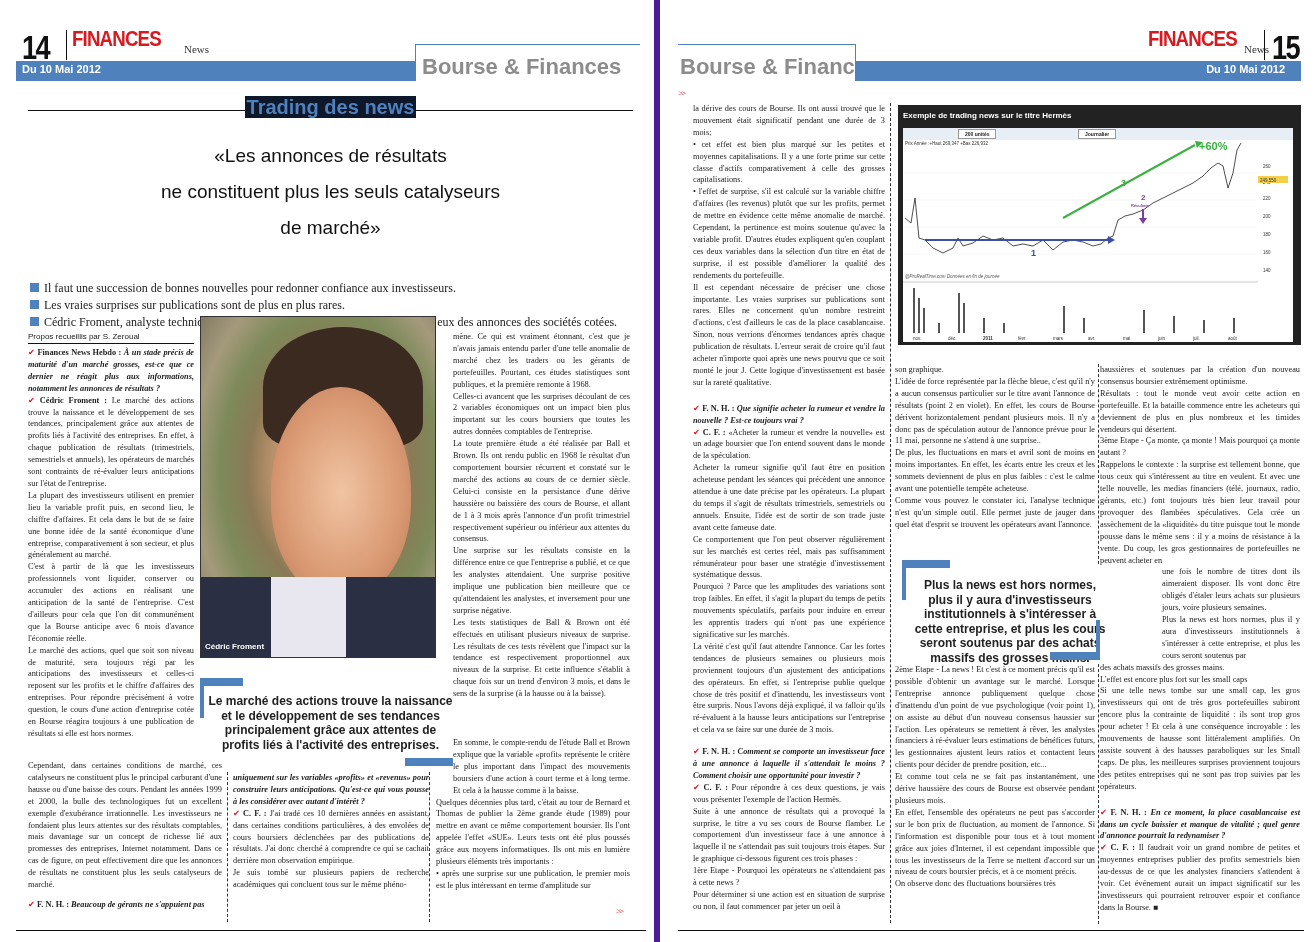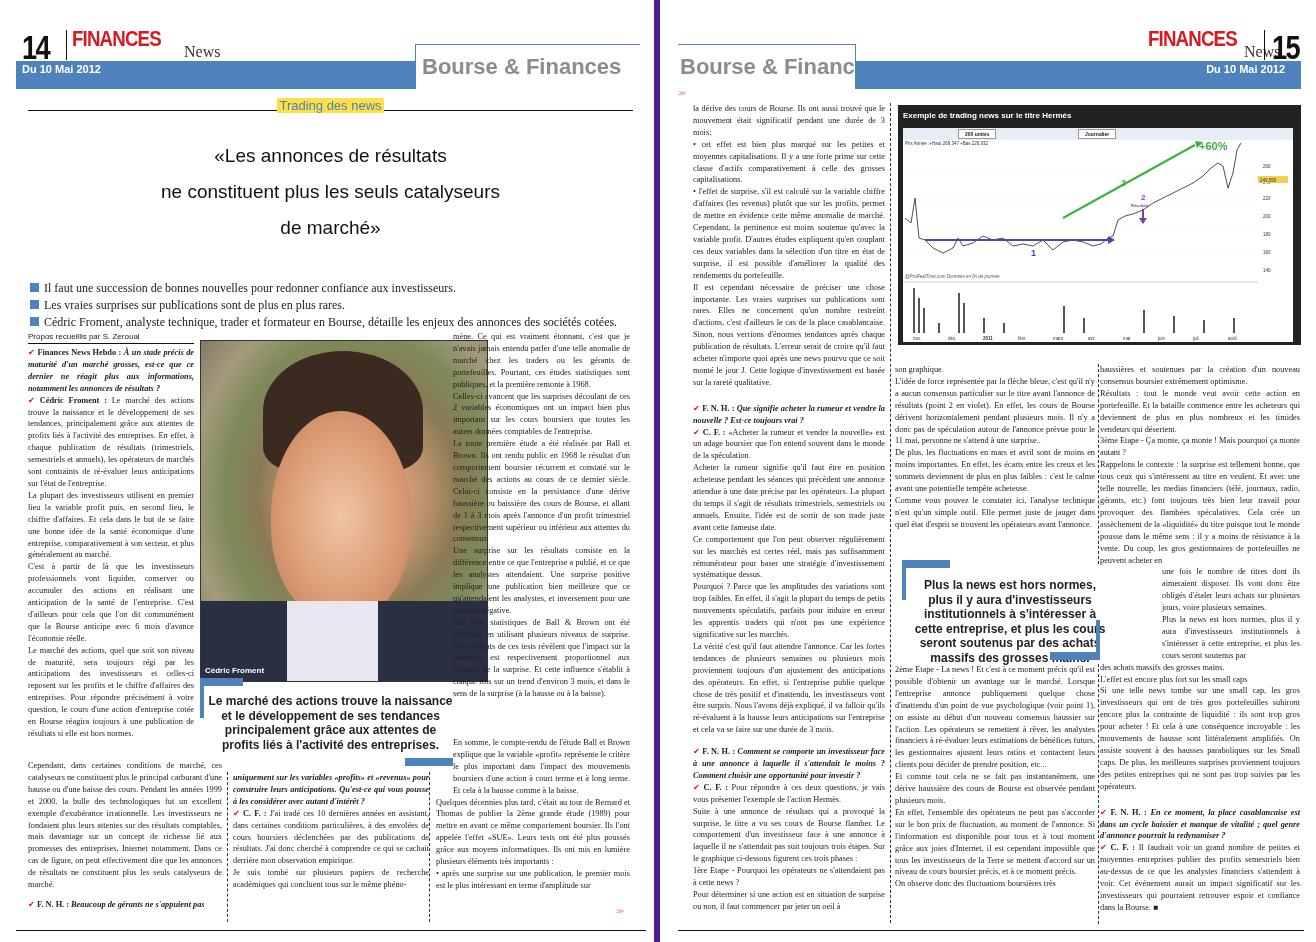--- a/index.html
+++ b/index.html
@@ -4,38 +4,38 @@
 <style>
 *{box-sizing:border-box;margin:0;padding:0}
 html,body{width:1316px;height:942px;overflow:hidden;background:#fff}
 body{position:relative;font-family:"Liberation Serif",serif;color:#1a1a1a}
 .page{position:absolute;top:0;height:942px;background:#fff;overflow:hidden}
 #pl{left:0;width:660px;border-right:6px solid #4c1d95}
 #pr{left:662px;width:654px}
 .pnum{position:absolute;font-family:"Liberation Sans",sans-serif;font-weight:bold;font-size:34px;color:#111;letter-spacing:-2px;transform:scaleX(.8);transform-origin:left top}
 .logo{position:absolute;font-family:"Liberation Sans",sans-serif}
 .logo .fin{font-weight:bold;font-size:22px;color:#d71920;letter-spacing:-1px;transform:scaleX(.85);transform-origin:left top;display:inline-block}
-.logo .news{position:absolute;top:17px;font-family:"Liberation Serif",serif;font-size:16px;color:#333}
-.bar{position:absolute;background:#4f81bd;height:28px;color:#fff;font-family:"Liberation Sans",sans-serif;font-weight:bold;font-size:11px;line-height:16px}
+.logo .news{position:absolute;top:17px;font-family:"Liberation Serif",serif;font-size:11px;color:#333}
+.bar{position:absolute;background:#4f81bd;height:20px;color:#fff;font-family:"Liberation Sans",sans-serif;font-weight:bold;font-size:11px;line-height:16px}
 .section{position:absolute;font-family:"Liberation Sans",sans-serif;font-weight:bold;font-size:22px;color:#8c8c8c;white-space:nowrap}
 .secline{position:absolute;height:1px;background:#4f81bd}
 .kicker{position:absolute;left:28px;width:605px;top:96px;height:16px;text-align:center}
 .kicker .ln{position:absolute;top:14px;height:1px;background:#111}
-.kicker span{position:relative;font-family:"Liberation Sans",sans-serif;font-weight:normal;font-size:13px;color:#4f81bd;background:#fde047;padding:0 2px}
+.kicker span{position:relative;font-family:"Liberation Sans",sans-serif;font-weight:bold;font-size:20px;color:#4f81bd;background:#0f172a;padding:0 2px}
 .headline{position:absolute;left:28px;top:138px;width:605px;text-align:center;font-family:"Liberation Sans",sans-serif;font-size:19px;line-height:36px;color:#111;font-weight:normal}
 .bullets{position:absolute;left:30px;top:280px;width:620px;font-size:12px;line-height:17px}
 .bullets li{list-style:none;padding-left:14px;position:relative}
 .bullets li:before{content:"";position:absolute;left:0;top:3px;width:9px;height:9px;background:#4f81bd}
 .byline{position:absolute;left:28px;top:332px;width:166px;font-family:"Liberation Sans",sans-serif;font-size:8px;border-bottom:1px solid #111;padding-bottom:2px}
 .col{position:absolute;font-size:8.3px;line-height:11.9px;text-align:justify;color:#222}
 .col p{margin:0}
 .q{font-style:italic;font-weight:bold}
 .chk{color:#d71920;font-style:normal}
 .b{font-weight:bold}
-.photo{position:absolute;left:200px;top:340px;width:288px;height:342px;border:1px solid #333;background:radial-gradient(ellipse at 55% 45%,#e6b08e 0,#d09b78 22%,#b7906a 32%,#8a7a55 45%,#7d8a5a 60%,#a59a7c 75%,#6f6a58 100%);overflow:hidden}
+.photo{position:absolute;left:200px;top:316px;width:236px;height:342px;border:1px solid #333;background:radial-gradient(ellipse at 55% 45%,#e6b08e 0,#d09b78 22%,#b7906a 32%,#8a7a55 45%,#7d8a5a 60%,#a59a7c 75%,#6f6a58 100%);overflow:hidden}
 .photo .suit{position:absolute;bottom:0;left:0;width:100%;height:80px;background:linear-gradient(90deg,#2b2f44 0,#2b2f44 30%,#e8e6ef 30%,#e8e6ef 62%,#2b2f44 62%)}
 .photo .face{position:absolute;left:70px;top:70px;width:140px;height:210px;border-radius:50% 50% 45% 45%;background:radial-gradient(ellipse at 50% 50%,#f1c4a3 0,#d99a73 60%,#b9775a 100%)}
 .photo .hair{position:absolute;left:62px;top:10px;width:160px;height:120px;border-radius:50% 50% 20% 20%;background:#3b2a20}
 .photo .cap{position:absolute;left:4px;bottom:6px;color:#fff;font-family:"Liberation Sans",sans-serif;font-weight:bold;font-size:8px}
 .pull{position:absolute;font-family:"Liberation Sans",sans-serif;font-weight:bold;font-size:12px;line-height:14.5px;text-align:center;color:#222}
 .pullbar{position:absolute;background:#4f81bd}
 .dash{position:absolute;border-left:1px dashed #333}
 .rule{position:absolute;height:1px;background:#111}
 .arrows{position:absolute;color:#d71920;font-size:9px;letter-spacing:-2px}
 .chart{position:absolute;left:236px;top:105px;width:403px;height:240px;background:#222;border:1px solid #222}

